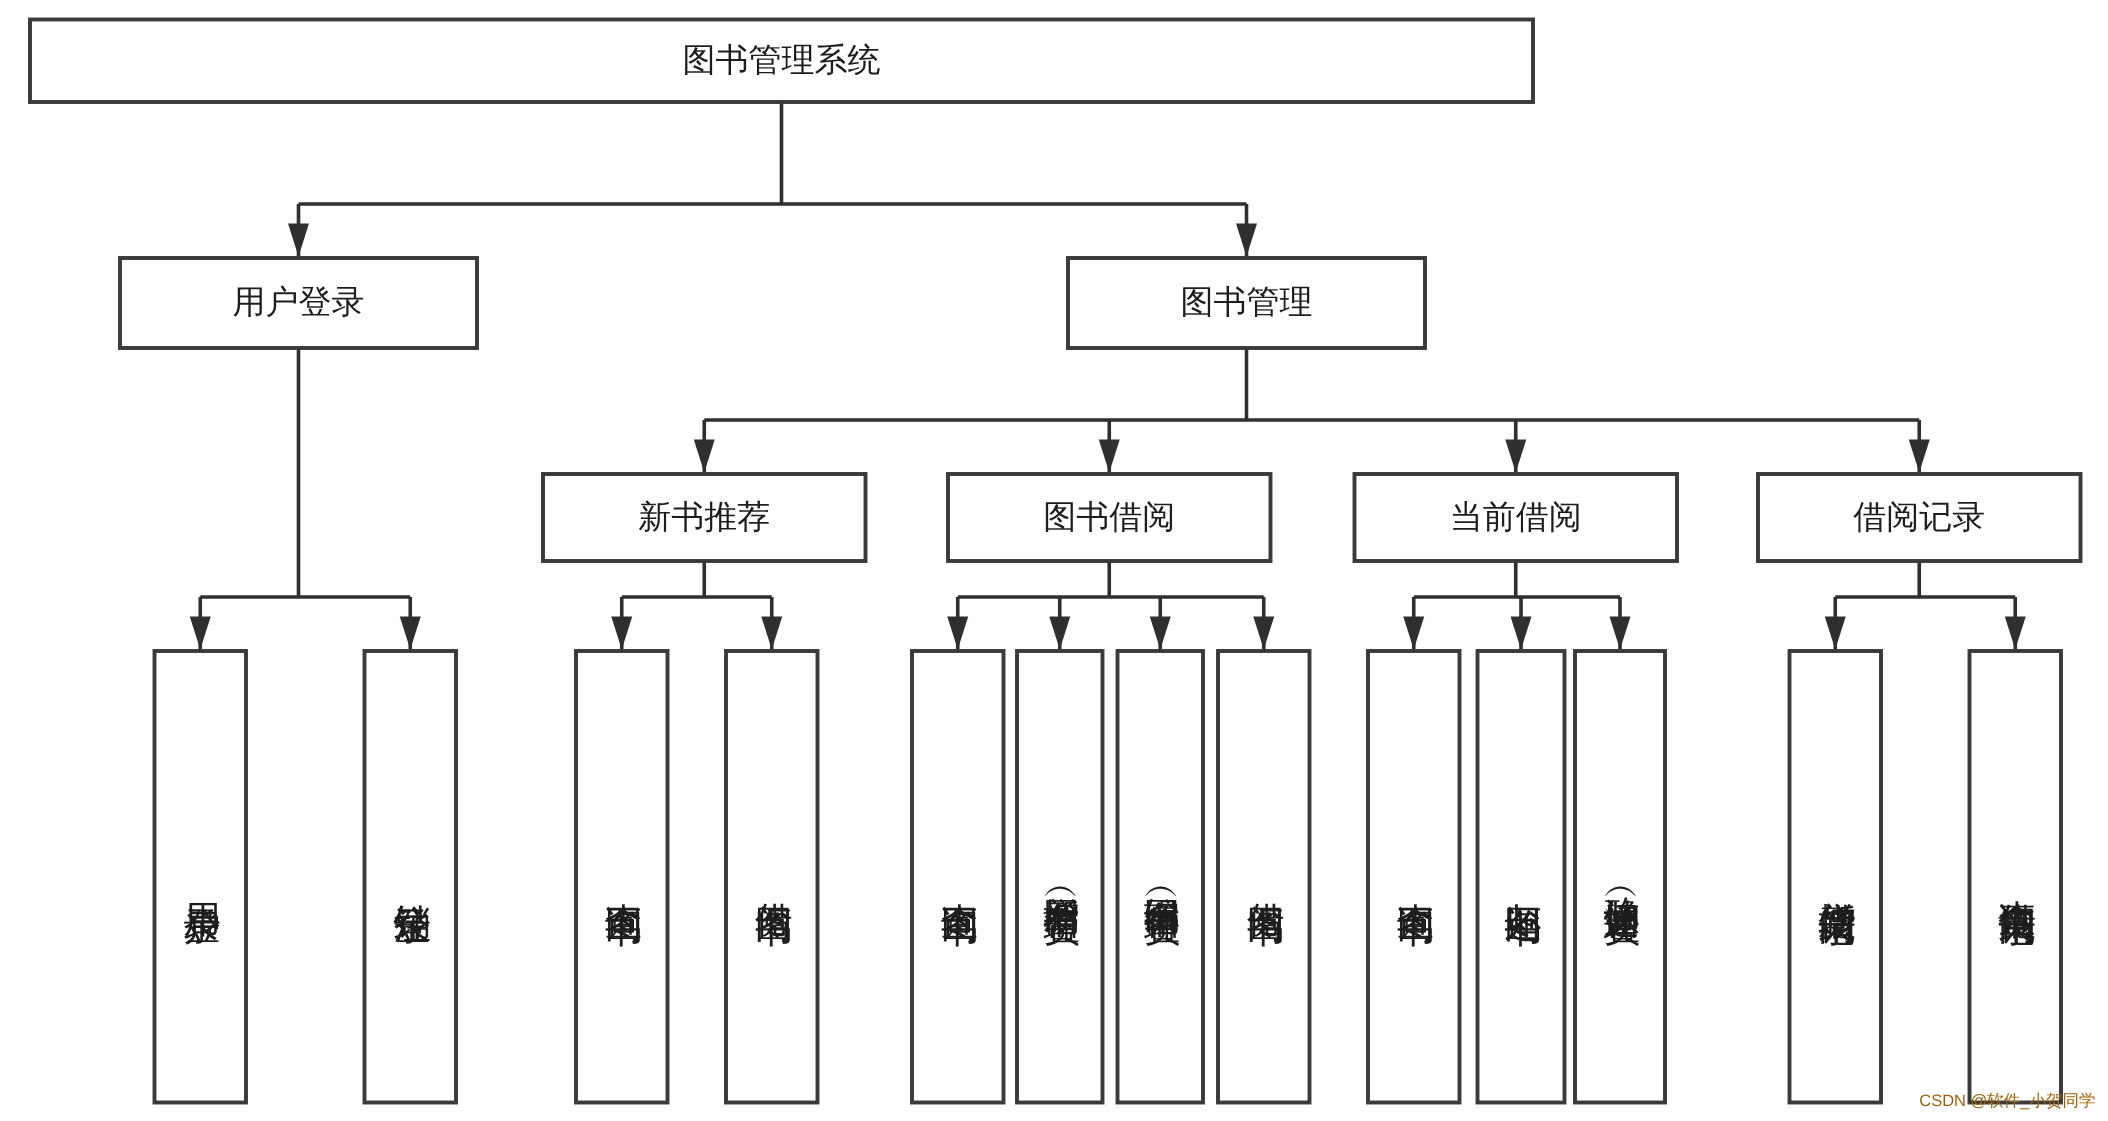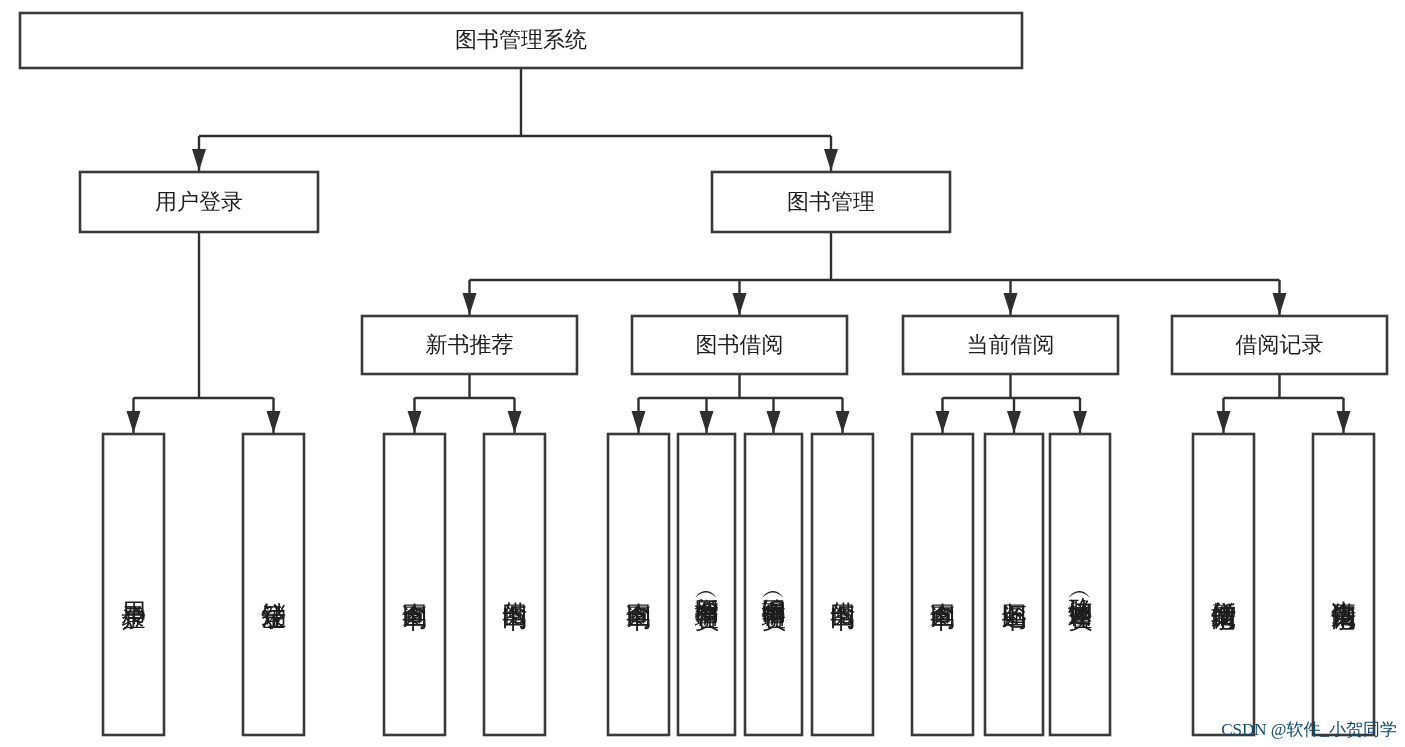--- a/index.html
+++ b/index.html
@@ -59,23 +59,23 @@
     color: #1d1d1d;
     letter-spacing: 1.5px;
     white-space: nowrap;
     text-align: center;
     pointer-events: none;
   }
   .watermark {
     position: absolute;
     right: 8px;
     bottom: 6px;
-    font-family: Liberation Serif, serif;
-    font-size: 17px;
-    color: #0c4a6e;
+    font-family: Liberation Sans, sans-serif;
+    font-size: 11px;
+    color: #a16207;
     white-space: nowrap;
   }
 </style>
 </head>
 <body>
 
 <div id="diagram-root">
 
   <svg class="flow" viewBox="0 0 1405 747" xmlns="http://www.w3.org/2000/svg">
     <g id="connectors-layer">

